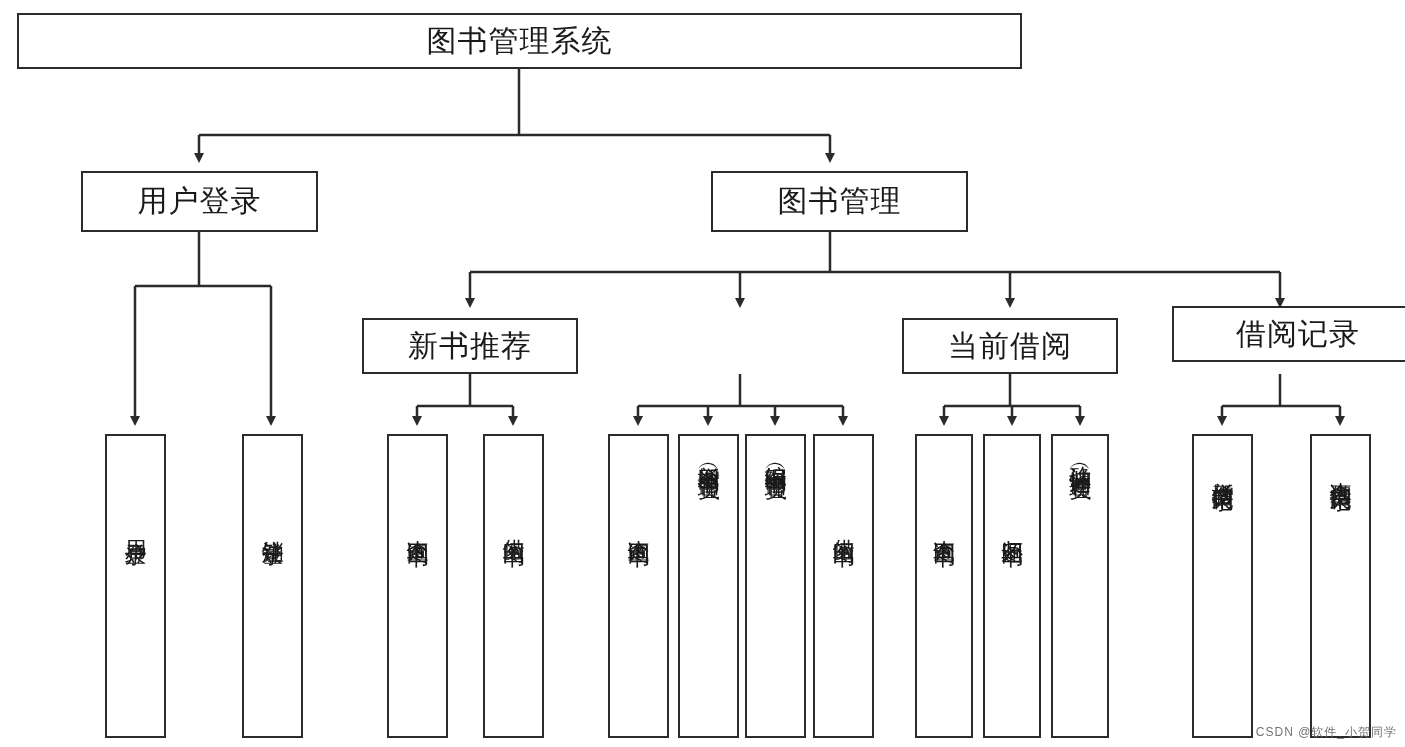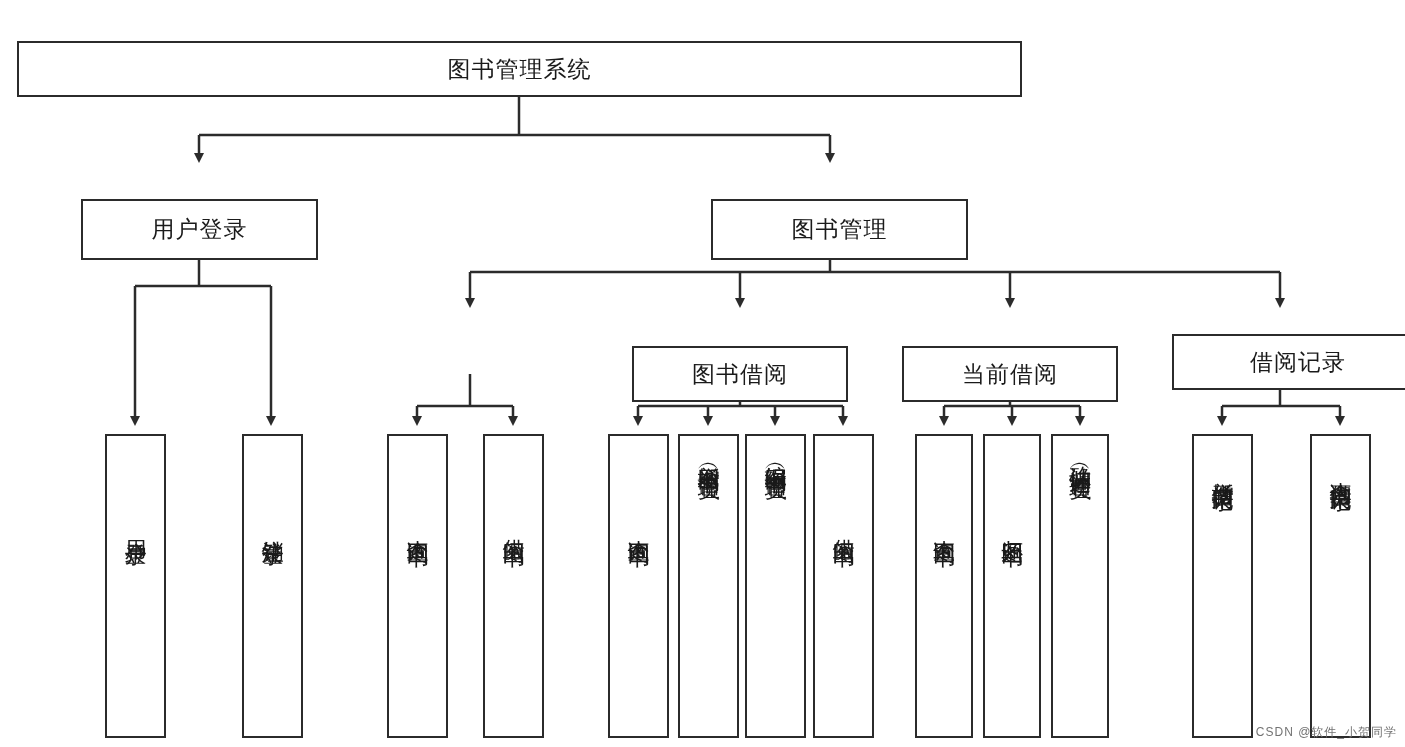--- a/index.html
+++ b/index.html
@@ -29,23 +29,22 @@
     position: absolute;
     box-sizing: border-box;
     border: 2.5px solid #2b2b2b;
     background: #ffffff;
     display: flex;
     align-items: center;
     justify-content: center;
     color: #1a1a1a;
   }
   .node.horiz {
-    font-size: 23px;
+    font-size: 30px;
     letter-spacing: 1px;
-    margin-top: 28px;
   }
   .node.vert {
     align-items: flex-start;
     justify-content: center;
     padding-top: 8px;
   }
   .node.vert .vlabel {
     writing-mode: vertical-rl;
     text-orientation: upright;
     font-size: 22px;
@@ -131,22 +130,22 @@
     <span>图书管理系统</span>
   </div>
 
   <div class="node horiz" style="left:81px; top:171px; width:237px; height:61px;">
     <span>用户登录</span>
   </div>
   <div class="node horiz" style="left:711px; top:171px; width:257px; height:61px;">
     <span>图书管理</span>
   </div>
 
-  <div class="node horiz" style="left:632px; top:318px; width:216px; height:56px;">
-    <span>图书借阅</span>
+  <div class="node horiz" style="left:362px; top:318px; width:216px; height:56px;">
+    <span>新书推荐</span>
   </div>
   <div class="node horiz" style="left:902px; top:318px; width:216px; height:56px;justify-content:center;">
     <span>当前借阅</span>
   </div>
   <div class="node horiz" style="left:1172px; top:306px; width:252px; height:56px;">
     <span>借阅记录</span>
   </div>
 
   <div class="node vert mid" style="left:105px; top:434px; width:61px; height:304px;">
     <span class="vlabel">用户登录</span>

